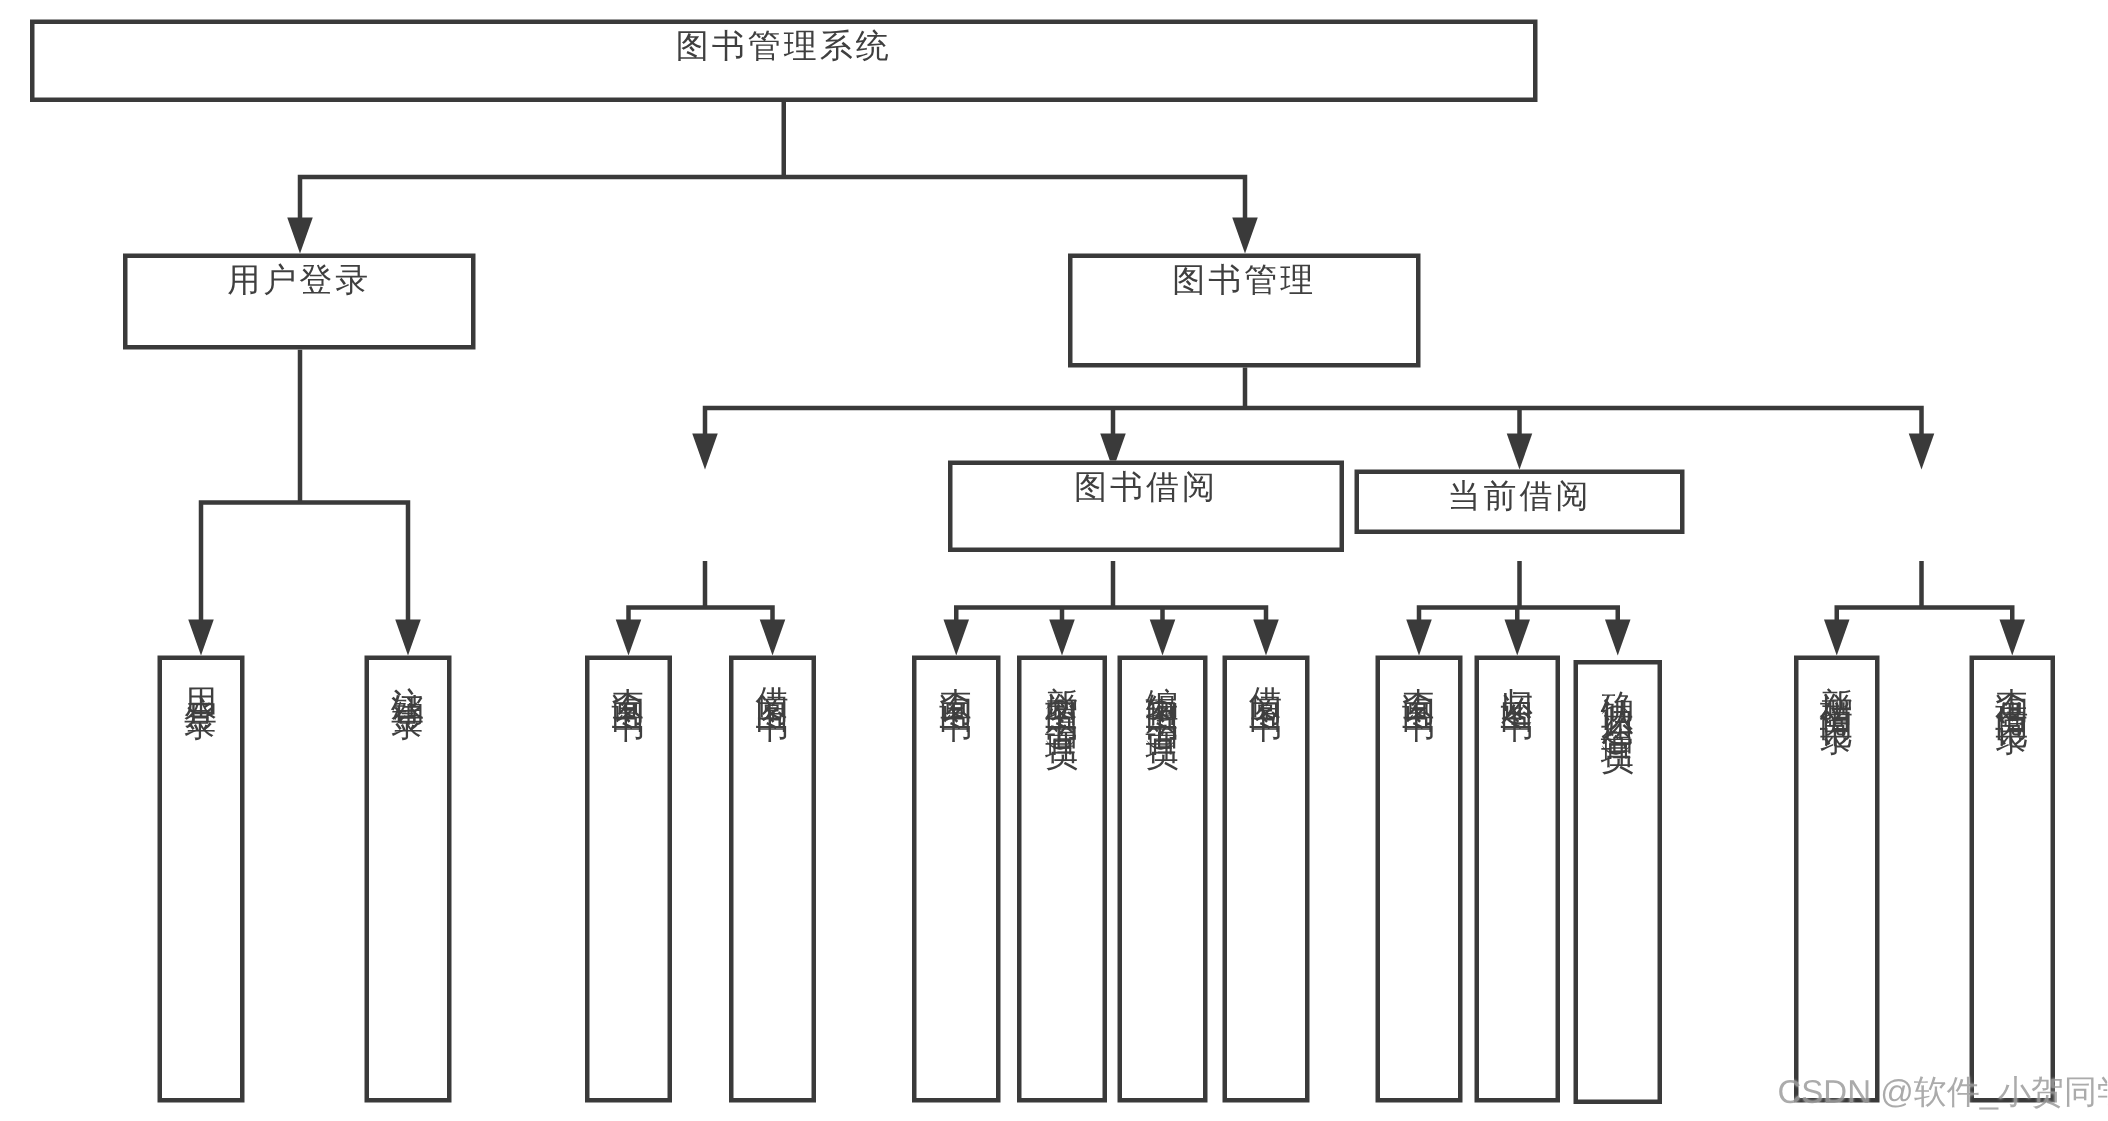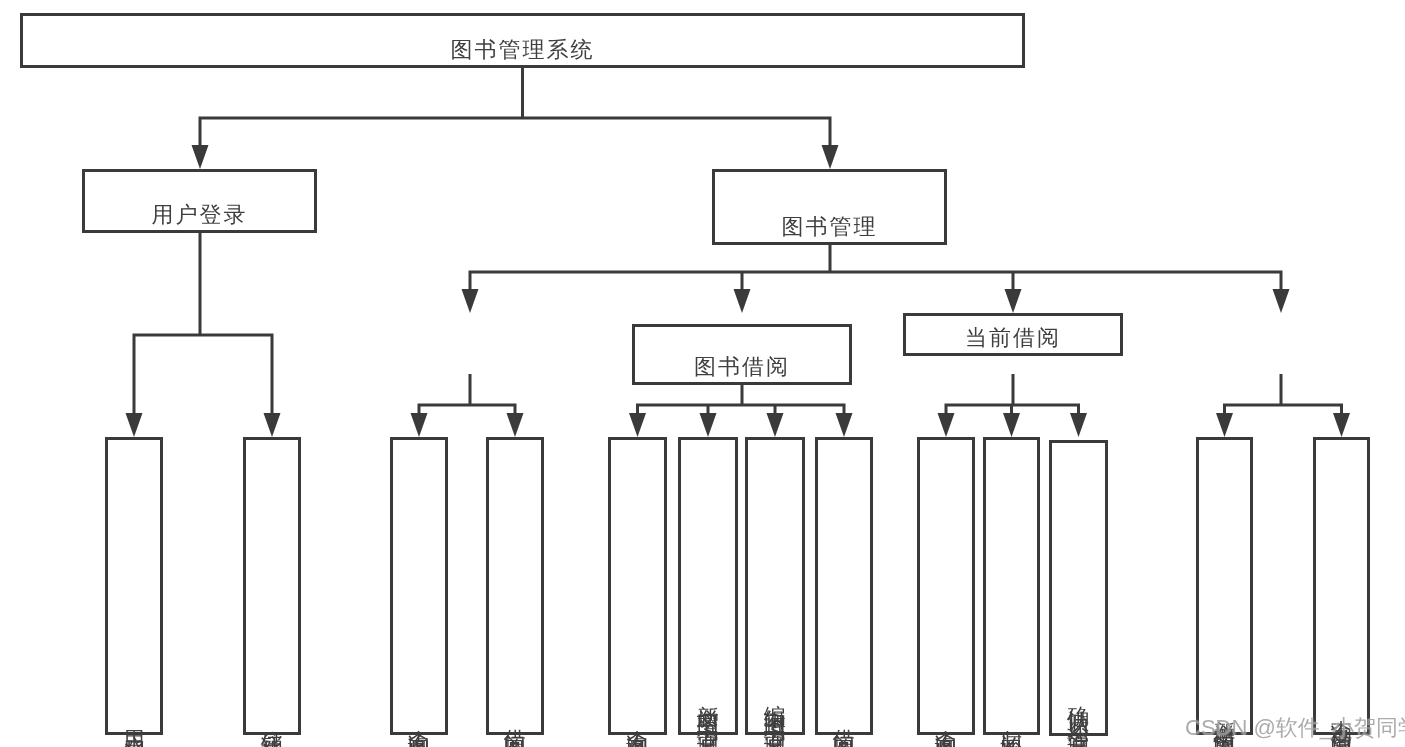--- a/index.html
+++ b/index.html
@@ -11,21 +11,21 @@
     font-family: "Liberation Sans", sans-serif;
     overflow: hidden;
   }
   .wires { position: absolute; left: 0; top: 0; width: 1405px; height: 747px; }
   .box {
     position: absolute;
     box-sizing: border-box;
     border: 3px solid #3a3a3a;
     background: #ffffff;
     display: flex;
-    align-items: flex-end;
+    align-items: flex-start;
     justify-content: center;
     color: #3f3f3f;
   }
   .box.h span {
     font-size: 22px;
     letter-spacing: 2px;
     white-space: nowrap;
   }
   .box.v span {
     writing-mode: vertical-rl;
@@ -88,21 +88,21 @@
     <span>图书管理系统</span>
   </div>
 
   <div class="box h" style="left:82px;top:169px;width:235px;height:64px">
     <span>用户登录</span>
   </div>
   <div class="box h" style="left:712px;top:169px;width:235px;height:76px">
     <span>图书管理</span>
   </div>
 
-  <div class="box h" style="left:632px;top:324px;width:220px;height:61px">
+  <div class="box h" style="left:632px;top:307px;width:264px;height:61px">
     <span>图书借阅</span>
   </div>
   <div class="box h" style="left:903px;top:313px;width:220px;height:43px">
     <span>当前借阅</span>
   </div>
 
   <div class="box v" style="left:105px;top:437px;width:58px;height:298px">
     <span>用户登录</span>
   </div>
   <div class="box v" style="left:243px;top:437px;width:58px;height:298px">

